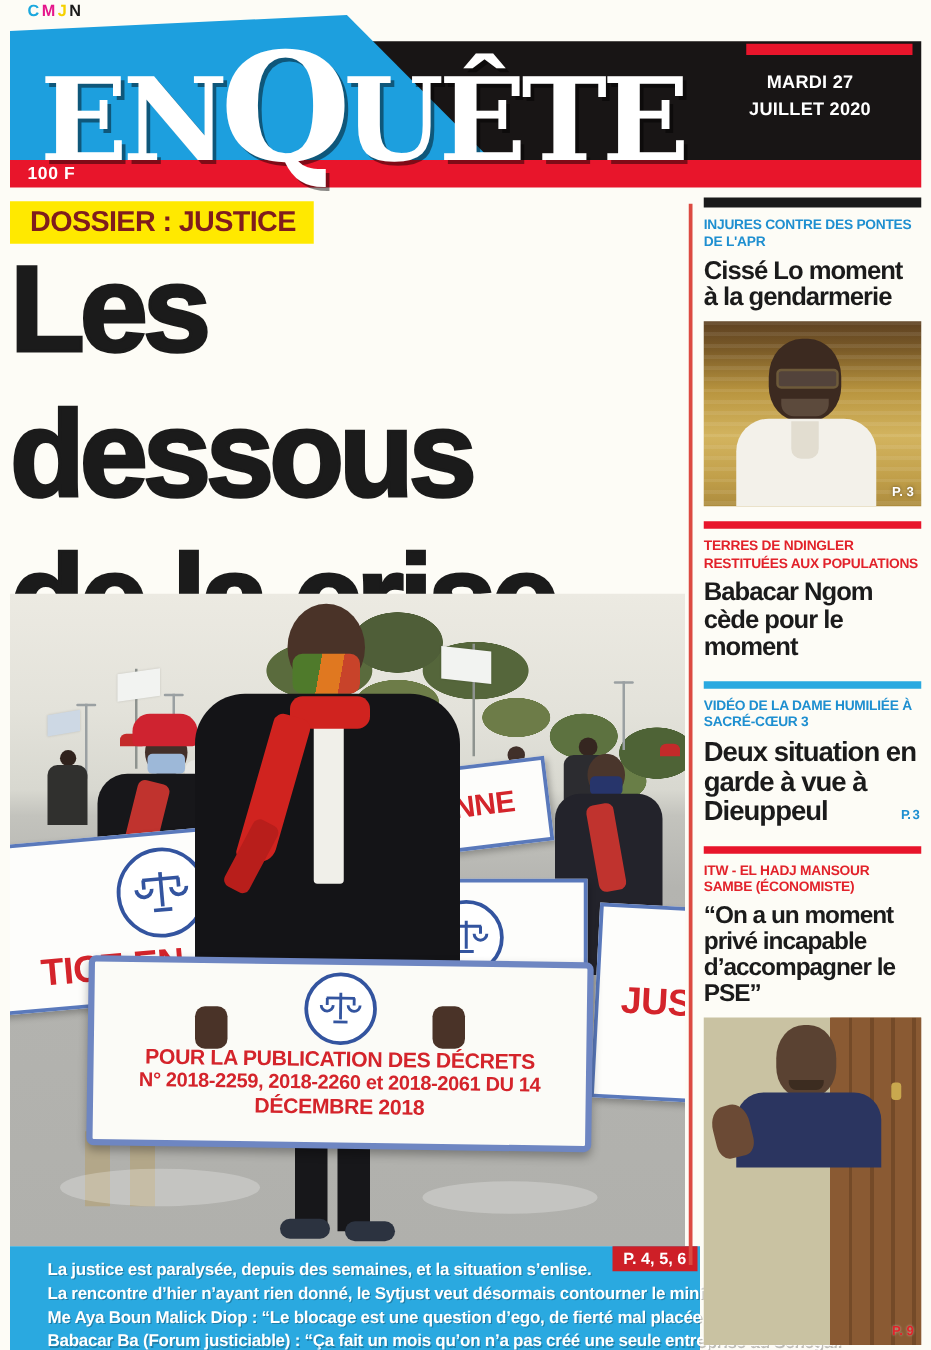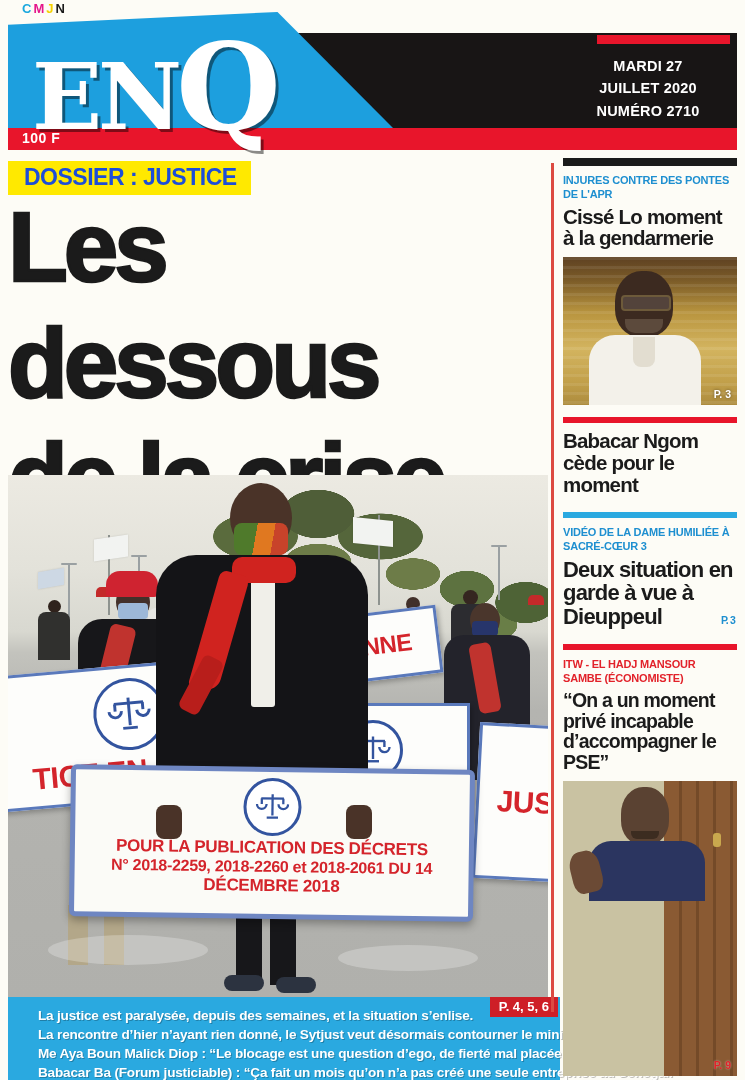--- a/index.html
+++ b/index.html
@@ -19,21 +19,21 @@
   .dateblock{right:22px;top:55px;width:150px;color:#fff;text-align:center;
              font-size:14.5px;font-weight:bold;line-height:1.55;letter-spacing:.2px;}
   .logo{left:32px;top:16px;width:560px;display:flex;align-items:baseline;color:#fff;
         font-family:"DejaVu Serif",serif;font-weight:bold;letter-spacing:-4px;
         text-shadow:3px 3px 0 rgba(0,0,0,.45);}
   .logo-en{font-size:92px;}
   .logo-q{font-size:120px;margin:0 -2px;}
   .logo-uete{font-size:92px;}
 
   
-  .kicker-tag{left:8px;top:161px;background:#ffe900;color:#1d4ed8;font-size:23px;
+  .kicker-tag{left:8px;top:161px;background:#ffe900;color:#7f1d1d;font-size:23px;
               font-weight:bold;padding:3px 14px 4px 16px;letter-spacing:-0.5px;}
   .headline{left:8px;top:190px;width:545px;color:#1b1b1b;font-weight:bold;
             font-size:98px;line-height:1.18;letter-spacing:-4px;
             -webkit-text-stroke:2.5px #1b1b1b;}
 
   
   .photo{left:8px;top:475px;width:540px;height:522px;overflow:hidden;background:
      linear-gradient(180deg,#eceae2 0%,#e3e2da 18%,#d8d8d0 30%,#c3c3bd 34%,#b4b4b0 45%,#b0b0ac 100%);}
   .palm{left:185px;top:-6px;width:250px;height:150px;background:
      radial-gradient(60px 40px at 50% 30%,#4f5e38 0 60%,transparent 61%),
@@ -101,25 +101,25 @@
     <span class="pm-c">C</span><span class="pm-m">M</span><span class="pm-j">J</span><span class="pm-n">N</span>
   </div>
   <div class="abs mast-black"></div>
   <div class="abs mast-blue"></div>
   <div class="abs mast-red-stripe"></div>
   <div class="abs price">100 F</div>
   <div class="abs mast-accent"></div>
   <div class="abs dateblock">
     <div>MARDI 27</div>
     <div>JUILLET 2020</div>
-    <div>NUMÉRO 2710</div>
   </div>
   <div class="abs logo">
     <span class="logo-en">EN</span>
     <span class="logo-q">Q</span>
+    <span class="logo-uete">UÊTE</span>
   </div>
 
   <div class="abs kicker-tag">DOSSIER : JUSTICE</div>
   <div class="abs headline">
     <div>Les dessous</div>
     <div>de la crise</div>
   </div>
 
   <div class="abs photo">
     <div class="abs palm"></div>
@@ -266,20 +266,21 @@
       <div class="abs" style="left:0;top:0;width:100%;height:100%;background:repeating-linear-gradient(180deg,rgba(255,255,255,.08) 0 3px,transparent 3px 9px);"></div>
       <div class="abs" style="left:52px;top:14px;width:58px;height:66px;background:#3c2a20;border-radius:46% 46% 42% 42%;"></div>
       <div class="abs" style="left:58px;top:38px;width:46px;height:12px;border:2px solid #6d5a3a;border-radius:4px;background:rgba(255,255,255,.12);"></div>
       <div class="abs" style="left:62px;top:62px;width:38px;height:14px;background:#5c4a3c;border-radius:0 0 10px 10px;"></div>
       <div class="abs" style="left:26px;top:78px;width:112px;height:70px;background:#f3f1ea;border-radius:26px 26px 0 0;"></div>
       <div class="abs" style="left:70px;top:80px;width:22px;height:30px;background:#e2ddd0;border-radius:0 0 8px 8px;"></div>
       <div class="pageref onphoto">P. 3</div>
     </div>
     <div class="bar red"></div>
 
+    <div class="sb-kicker red">TERRES DE NDINGLER RESTITUÉES AUX POPULATIONS</div>
     <div class="sb-title">Babacar Ngom cède pour le moment</div>
     <div class="bar blue"></div>
 
     <div class="sb-kicker blue">VIDÉO DE LA DAME HUMILIÉE À SACRÉ-CŒUR 3</div>
     <div class="sb-title" style="font-size:22px;">
       <span>Deux situation en garde à vue à Dieuppeul</span>
       <span class="pageref inline">P. 3</span>
     </div>
     <div class="bar red"></div>
 

